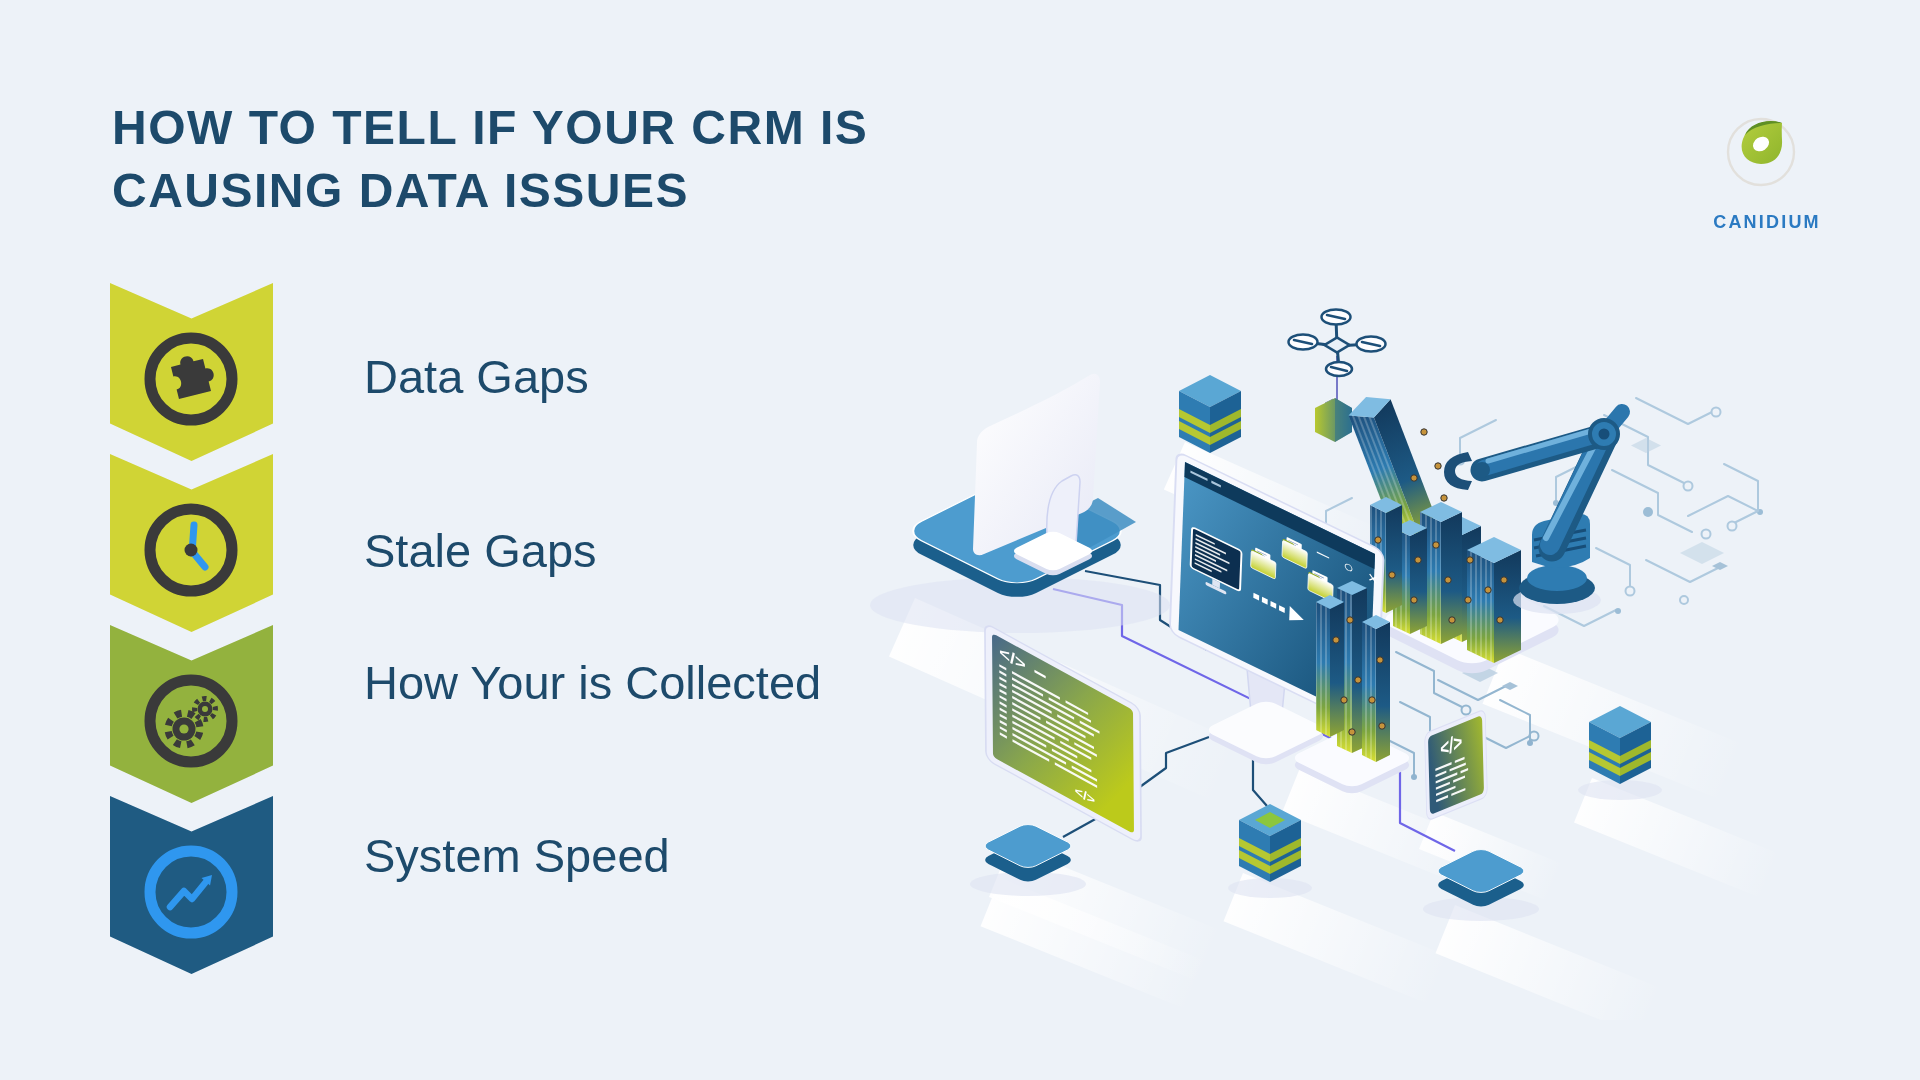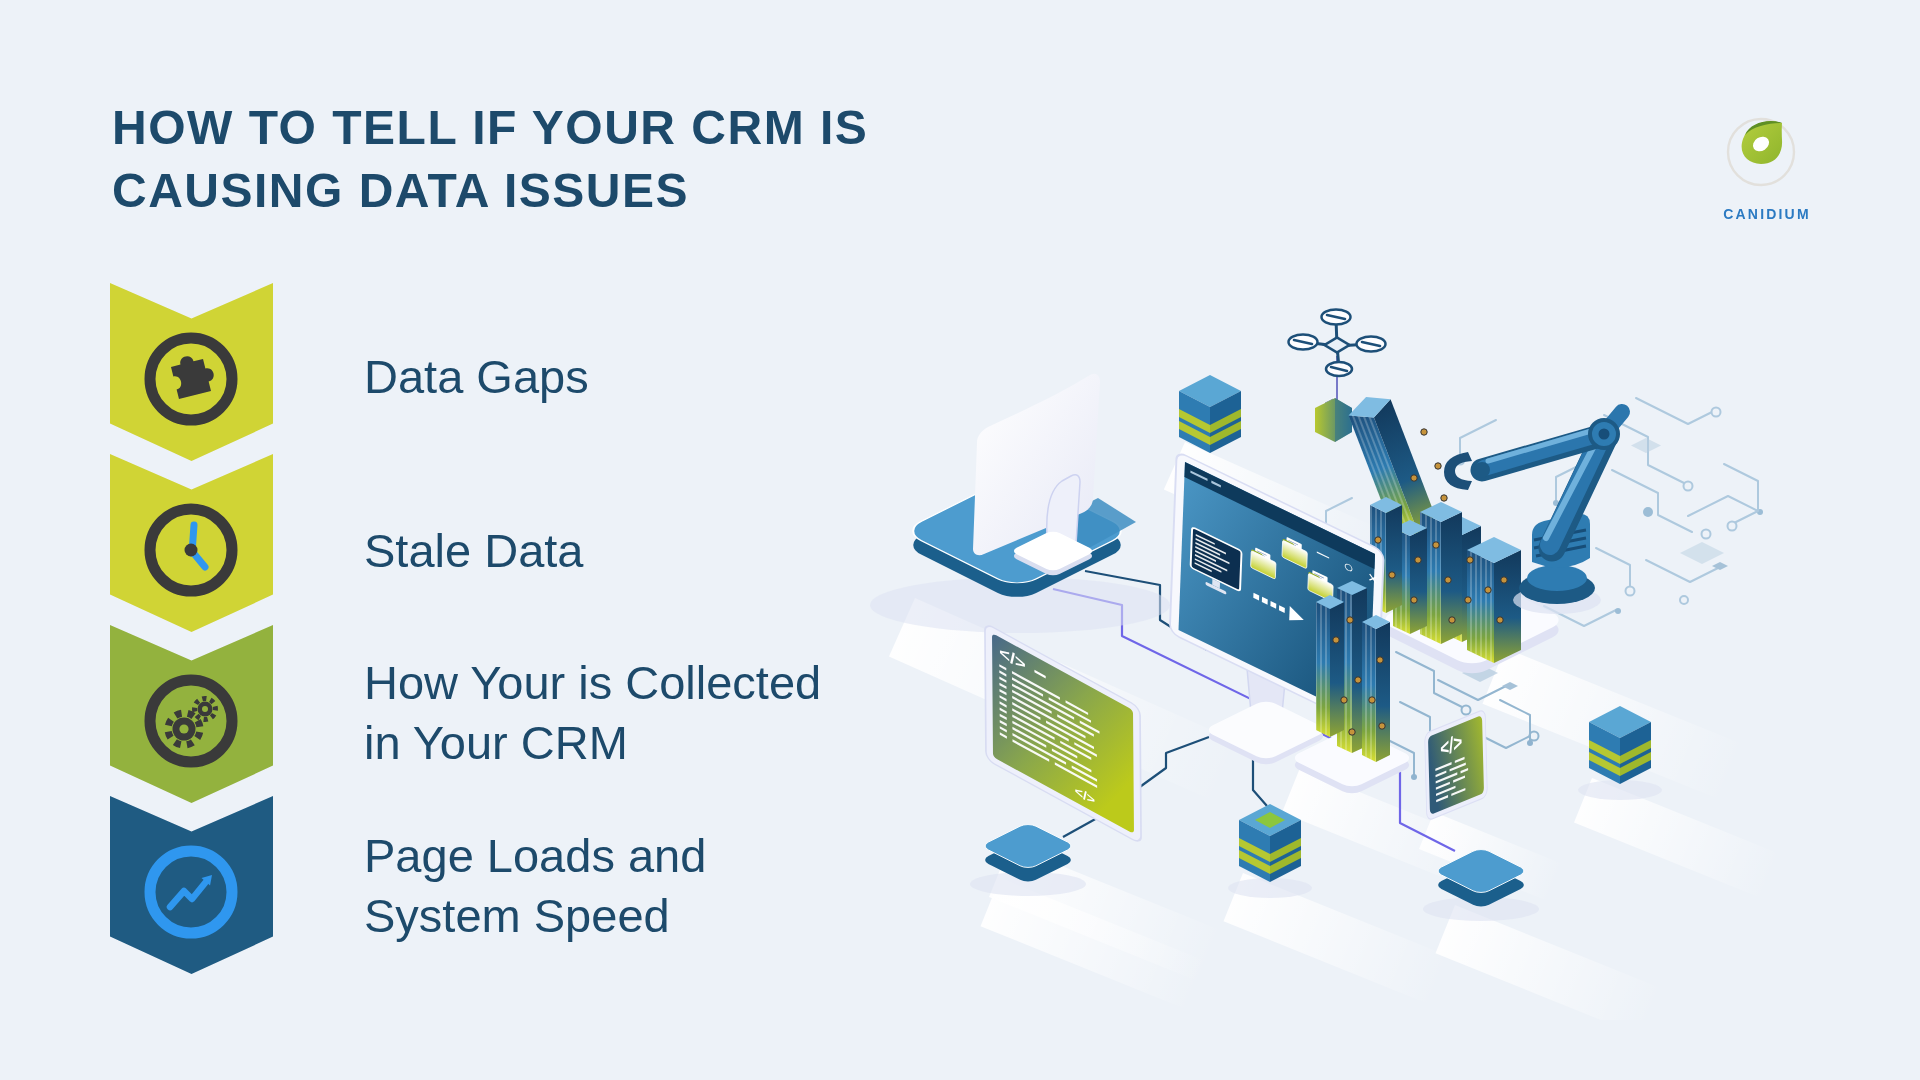--- a/index.html
+++ b/index.html
@@ -10,21 +10,21 @@
   }
   
   .title{
     position:absolute;left:112px;top:96px;
     font-size:48px;line-height:63px;font-weight:700;
     letter-spacing:1.5px;color:#1d4a6b;
   }
   
   .logo{position:absolute;left:1700px;top:108px;width:134px;text-align:center;}
   .logo-text{
-    margin-top:10px;font-size:14px;font-weight:700;letter-spacing:2.2px;
+    margin-top:16px;font-size:18px;font-weight:700;letter-spacing:2.2px;
     color:#2b7ac2;
   }
   
   .chevron{
     position:absolute;left:110px;width:163px;height:178px;
     clip-path:polygon(0 0,50% 20%,100% 0,100% 79%,50% 100%,0 79%);
   }
   .chev-1,.chev-2{background:#d0d435;}
   .chev-3{background:#93b23e;}
   .chev-4{background:#1f5b82;}
@@ -77,53 +77,51 @@
 
 <div class="chevron chev-2" style="top:454px">
   <svg class="chev-icon" viewBox="-50 -50 100 100">
     <circle r="41" fill="none" stroke="#3a3a3a" stroke-width="11"></circle>
     <line x1="1" y1="3" x2="3" y2="-25" stroke="#2f97ef" stroke-width="7" stroke-linecap="round"></line>
     <line x1="0" y1="0" x2="14" y2="17" stroke="#2f97ef" stroke-width="7" stroke-linecap="round"></line>
     <circle r="6.5" fill="#3a3a3a"></circle>
   </svg>
 </div>
 <div class="item-label" style="top:521px">
-  <div>Stale Data</div>
+  <div>Stale Gaps</div>
   <div></div>
 </div>
 
 <div class="chevron chev-3" style="top:625px">
   <svg class="chev-icon" viewBox="-50 -50 100 100">
     <circle r="41" fill="none" stroke="#3a3a3a" stroke-width="11"></circle>
     <g transform="translate(-7,8)">
       <circle r="16" fill="none" stroke="#3a3a3a" stroke-width="7" stroke-dasharray="6.4 6.2" transform="rotate(11)"></circle>
       <circle r="11.5" fill="#3a3a3a"></circle>
       <circle r="4.6" fill="#93b23e"></circle>
     </g>
     <g transform="translate(14,-12)">
       <circle r="10.5" fill="none" stroke="#3a3a3a" stroke-width="5" stroke-dasharray="4.1 4.1" transform="rotate(30)"></circle>
       <circle r="7.5" fill="#3a3a3a"></circle>
       <circle r="3" fill="#93b23e"></circle>
     </g>
   </svg>
 </div>
 <div class="item-label" style="top:653px">
   <div>How Your is Collected</div>
-  <div>in Your CRM</div>
 </div>
 
 <div class="chevron chev-4" style="top:796px">
   <svg class="chev-icon" viewBox="-50 -50 100 100">
     <circle r="41" fill="none" stroke="#2f97ef" stroke-width="11"></circle>
     <polyline points="-21,15 -7,-1 1,7 14,-9" fill="none" stroke="#2f97ef" stroke-width="6.5" stroke-linecap="round" stroke-linejoin="round"></polyline>
     <path d="M 21,-17 L 19,-6.5 L 10.5,-14 Z" fill="#2f97ef"></path>
   </svg>
 </div>
 <div class="item-label" style="top:826px">
-  <div>Page Loads and</div>
   <div>System Speed</div>
 </div>
 
 <svg class="scene" viewBox="700 200 1170 820">
   <defs>
     <linearGradient id="wshade" x1="0" y1="0" x2="1" y2="0">
       <stop offset="0" stop-color="#ffffff" stop-opacity="0.95"></stop>
       <stop offset="1" stop-color="#ffffff" stop-opacity="0"></stop>
     </linearGradient>
     <linearGradient id="monGrad" x1="0" y1="0" x2="1" y2="1">

